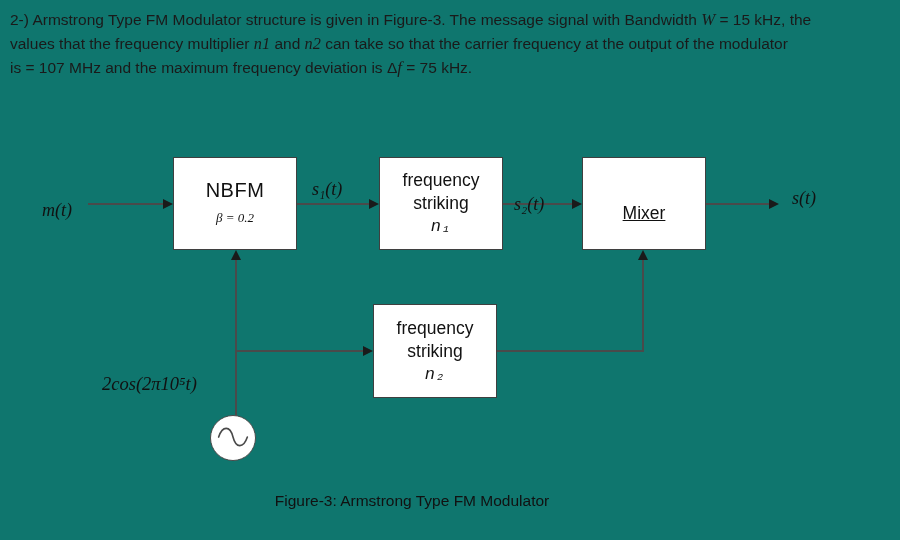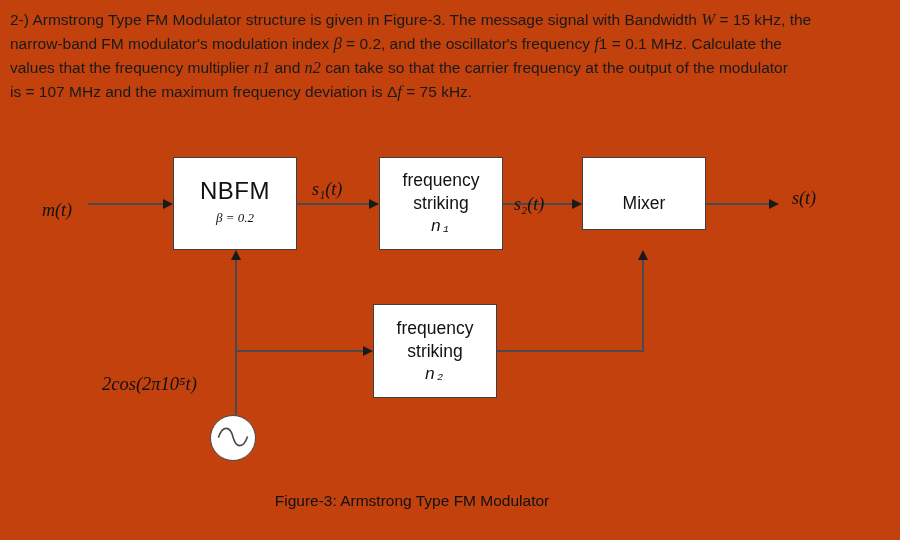--- a/index.html
+++ b/index.html
@@ -1,36 +1,36 @@
 <!DOCTYPE html>
 <html><head>
 <meta charset="utf-8">
 <style>
   html,body { margin:0; padding:0; background:#ffffff; }
   .page {
-    position:relative; width:900px; height:540px; background:#c2410c;
+    position:relative; width:900px; height:540px; background:#0f766e;
     font-family:"Liberation Sans","DejaVu Sans",sans-serif; color:#1a1a1a;
     overflow:hidden;
   }
   
   .problem { position:absolute; left:10px; top:8px; width:888px; font-size:15.5px; }
   .pline { display:block; height:24px; line-height:24px; white-space:nowrap; }
   .m  { font-family:"Liberation Serif","DejaVu Serif",serif; font-style:italic; font-size:1.08em; }
   .mb { font-family:"Liberation Serif","DejaVu Serif",serif; font-style:italic; font-weight:normal; font-size:1.05em; }
   
   .box {
     position:absolute; box-sizing:border-box; border:1.6px solid #3f3f3f; background:#fff;
     display:flex; flex-direction:column; align-items:center; justify-content:center;
     text-align:center; font-size:17.5px; line-height:23px; color:#111;
   }
   .box-nbfm  { left:173px; top:157px; width:124px; height:93px; }
   .box-mult1 { left:379px; top:157px; width:124px; height:93px; }
-  .box-mixer { left:582px; top:157px; width:124px; height:73px; padding-top:20px; }
+  .box-mixer { left:582px; top:157px; width:124px; height:93px; padding-top:20px;text-decoration:underline; }
   .box-mult2 { left:373px; top:304px; width:124px; height:94px; }
-  .nbfm-title { font-size:24px; letter-spacing:.5px; }
+  .nbfm-title { font-size:20px; letter-spacing:.5px; }
   .nbfm-beta  { margin-top:4px; font-family:"Liberation Serif","DejaVu Serif",serif; font-style:italic; font-size:13px; }
   .nsub { font-family:Liberation Mono, monospace; font-style:italic; font-size:17px; }
   .sig {
     position:absolute; font-family:"Liberation Serif","DejaVu Serif",serif;
     font-style:italic; font-size:18px; color:#111; white-space:nowrap;
   }
   .hline { position:absolute; height:1.6px; background:#4a4a4a; }
   .vline { position:absolute; width:1.6px;  background:#4a4a4a; }
   .arr-r { position:absolute; width:0; height:0;
            border-top:5px solid transparent; border-bottom:5px solid transparent;
@@ -48,23 +48,20 @@
              font-size:15.5px; color:#111; }
 </style>
 </head>
 <body>
 
 <div class="page">
 
   <div class="problem">
     <span class="pline">
       <span>2-) Armstrong Type FM Modulator structure is given in Figure-3. The message signal with Bandwidth </span><span class="m">W</span><span> = 15 kHz, the</span>
-    </span>
-    <span class="pline">
-      <span>narrow-band FM modulator's modulation index </span><span class="m">β</span><span> = 0.2, and the oscillator's frequency </span><span class="m">f</span><span>1 = 0.1 MHz. Calculate the</span>
     </span>
     <span class="pline">
       <span>values that the frequency multiplier </span><span class="mb">n1</span><span> and </span><span class="mb">n2</span><span> can take so that the carrier frequency at the output of the modulator</span>
     </span>
     <span class="pline">
       <span>is = 107 MHz and the maximum frequency deviation is Δ</span><span class="m">f</span><span> = 75 kHz.</span>
     </span>
   </div>
 
   <div>

